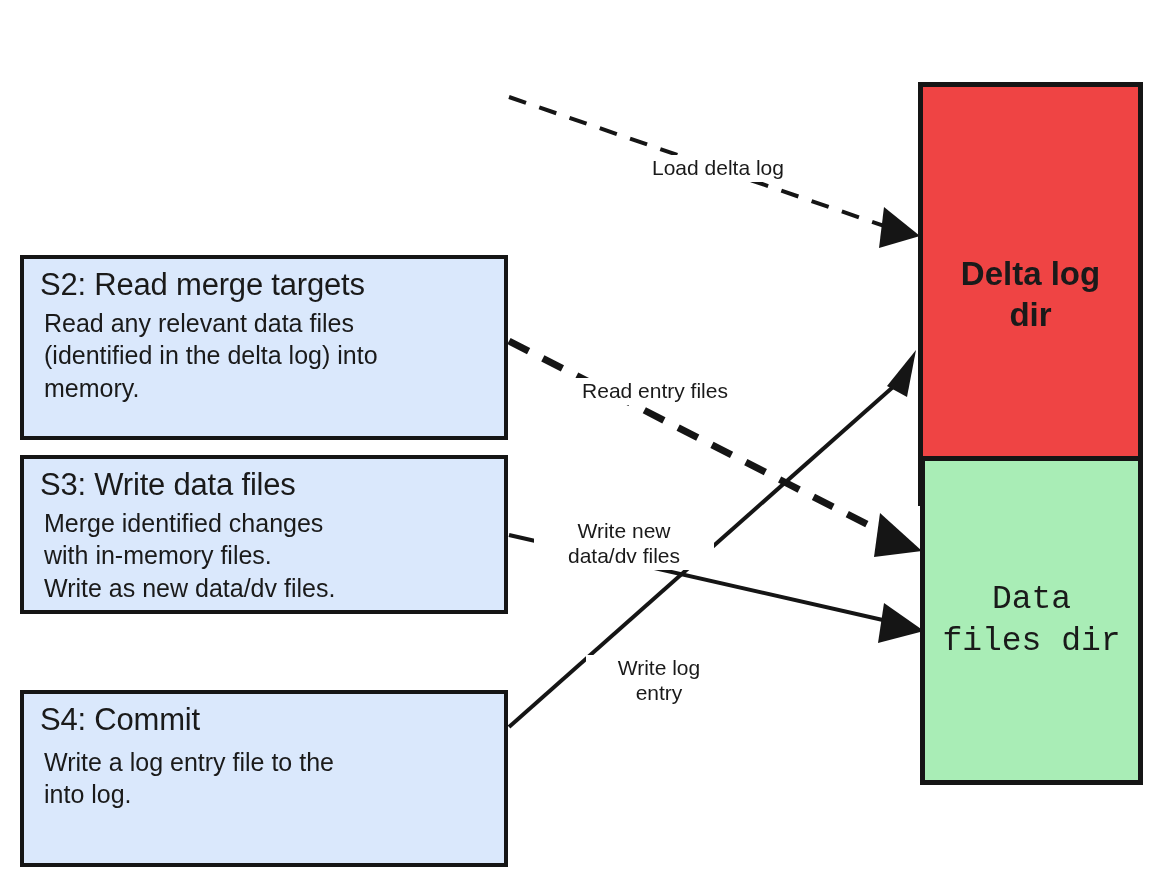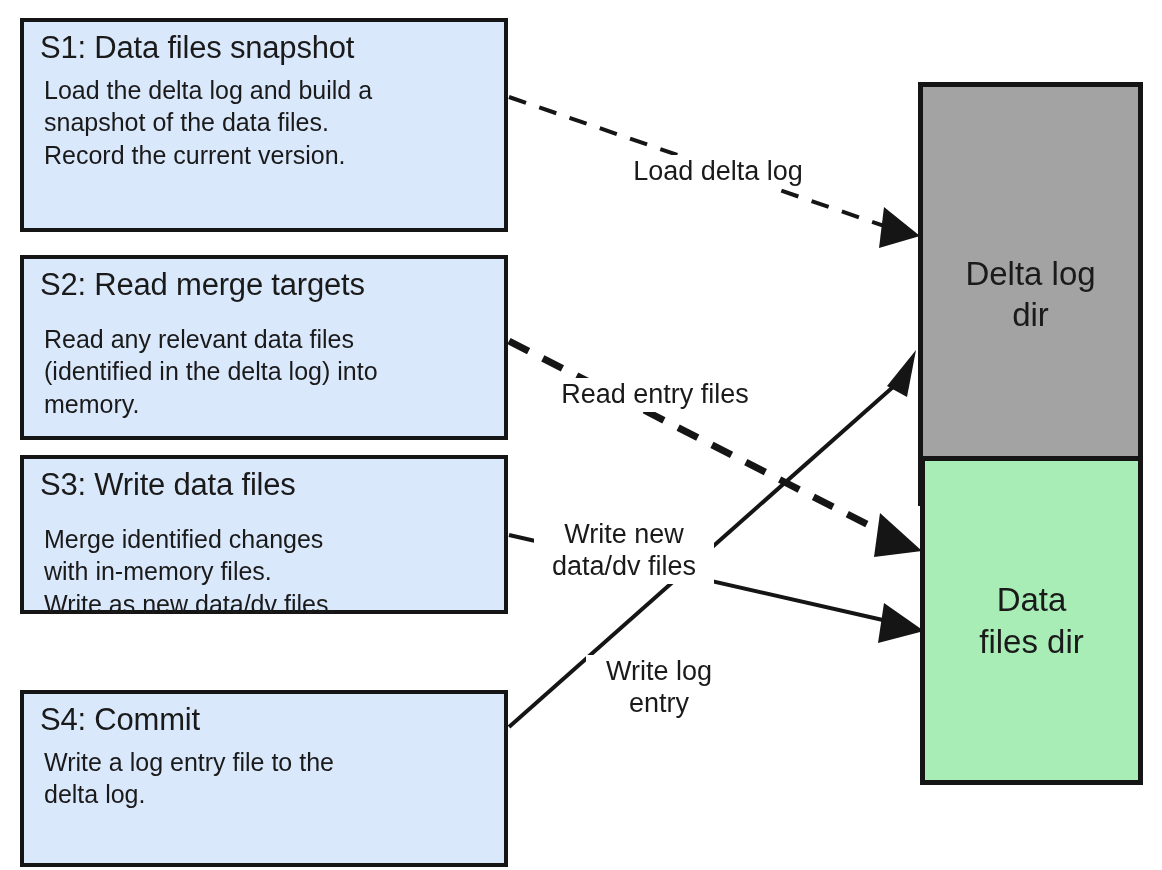--- a/index.html
+++ b/index.html
@@ -34,21 +34,21 @@
     letter-spacing: -0.2px;
     white-space: nowrap;
   }
   .step-body {
     font-size: 25px;
     line-height: 1.3;
     margin-top: 6px;
     padding-left: 4px;
     white-space: pre-line;
   }
-  .step-body.tight { margin-top: 18px; }
+  .step-body.tight { margin-top: 2px; }
 
   
   .dir-box {
     position: absolute;
     box-sizing: border-box;
     border: 5px solid #151515;
     display: flex;
     align-items: center;
     justify-content: center;
     text-align: center;
@@ -81,21 +81,21 @@
     stroke: #151515;
     stroke-width: 7;
     fill: none;
     stroke-dasharray: 22 16;
   }
   .arrow-head { fill: #151515; }
 
   
   .edge-label {
     position: absolute;
-    font-size: 27px;
+    font-size: 21px;
     line-height: 1.18;
     color: #1a1a1a;
     background: #ffffff;
     text-align: center;
     white-space: pre-line;
     padding: 1px 4px;
   }
 </style>
 </head>
 <body>
@@ -118,53 +118,47 @@
       <line class="edge-solid" x1="509" y1="535" x2="896" y2="623"></line>
       <polygon class="arrow-head" points="884,603 924,631 878,643"></polygon>
     </g>
 
     <g>
       <line class="edge-solid" x1="509" y1="727" x2="902" y2="379"></line>
       <polygon class="arrow-head" points="887,386 916,350 907,397"></polygon>
     </g>
   </svg>
 
-  <div class="step-box" style="left:20px; top:18px; width:488px; height:214px;">
-    <div class="step-title">S1: Data files snapshot</div>
-    <div class="step-body">Load the delta log and build a
-snapshot of the data files.
-Record the current version.</div>
-  </div>
 
   <div class="step-box" style="left:20px; top:255px; width:488px; height:185px;">
     <div class="step-title">S2: Read merge targets</div>
     <div class="step-body tight">Read any relevant data files
 (identified in the delta log) into
 memory.</div>
   </div>
 
   <div class="step-box" style="left:20px; top:455px; width:488px; height:159px;">
     <div class="step-title">S3: Write data files</div>
     <div class="step-body tight">Merge identified changes
 with in-memory files.
 Write as new data/dv files.</div>
   </div>
 
   <div class="step-box" style="left:20px; top:690px; width:488px; height:177px;">
     <div class="step-title">S4: Commit</div>
     <div class="step-body">Write a log entry file to the
-delta log.</div>
+into log.</div>
   </div>
 
-  <div class="dir-box" style="left:918px; top:82px; width:225px; height:424px; background:#a3a3a3;">
+  <div class="dir-box" style="left:918px; top:82px; width:225px; height:424px; background:#ef4444;font-weight:bold;">
     <span>Delta log
 dir</span>
   </div>
 
-  <div class="dir-box" style="left:920px; top:456px; width:223px; height:329px; background:#a9edb6;">
+  <div class="dir-box" style="left:920px; top:456px; width:223px; height:329px; background:#a9edb6;font-family:Liberation Mono, monospace;">
     <span>Data
 files dir</span>
   </div>
 
   <div class="edge-label" style="left:608px; top:155px; width:212px;">Load delta log</div>
 
   <div class="edge-label" style="left:543px; top:378px; width:216px;">Read entry files</div>
 
   <div class="edge-label" style="left:586px; top:655px; width:138px;">Write log
 entry</div>

